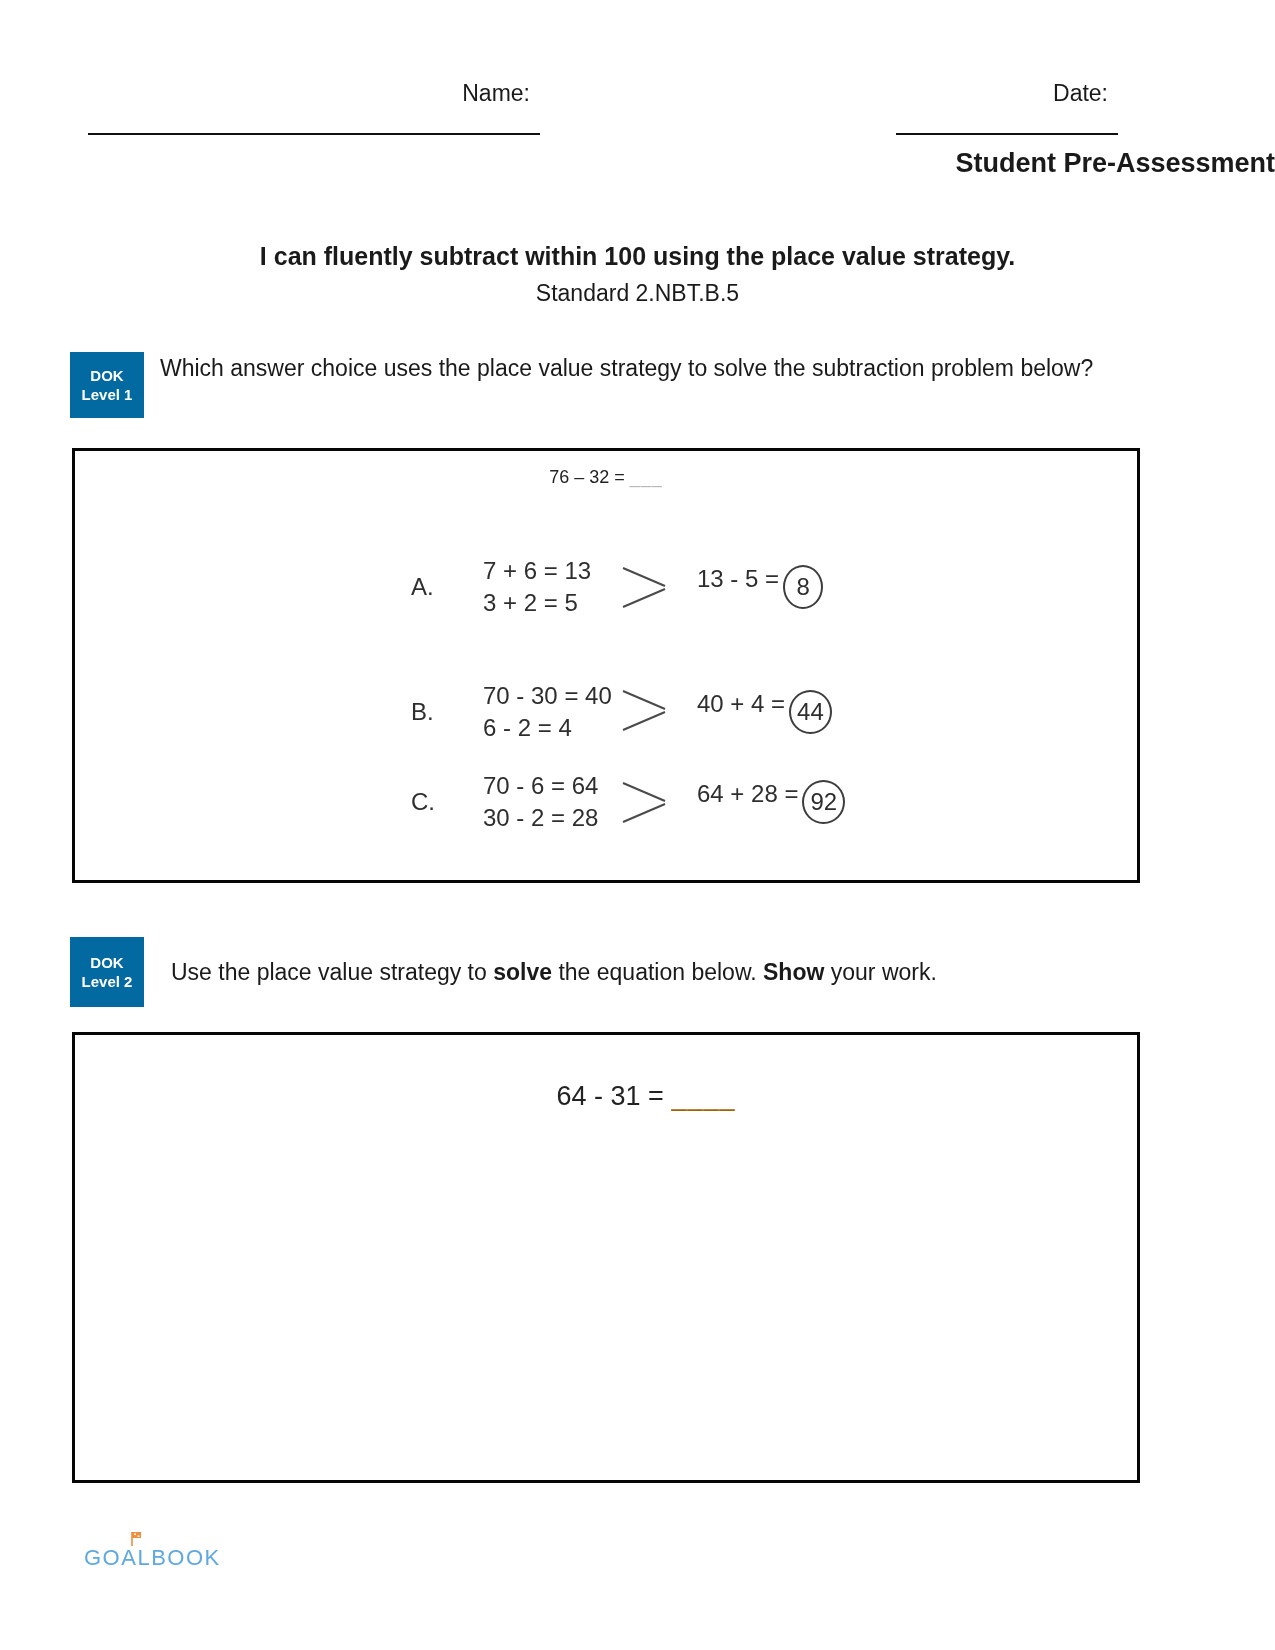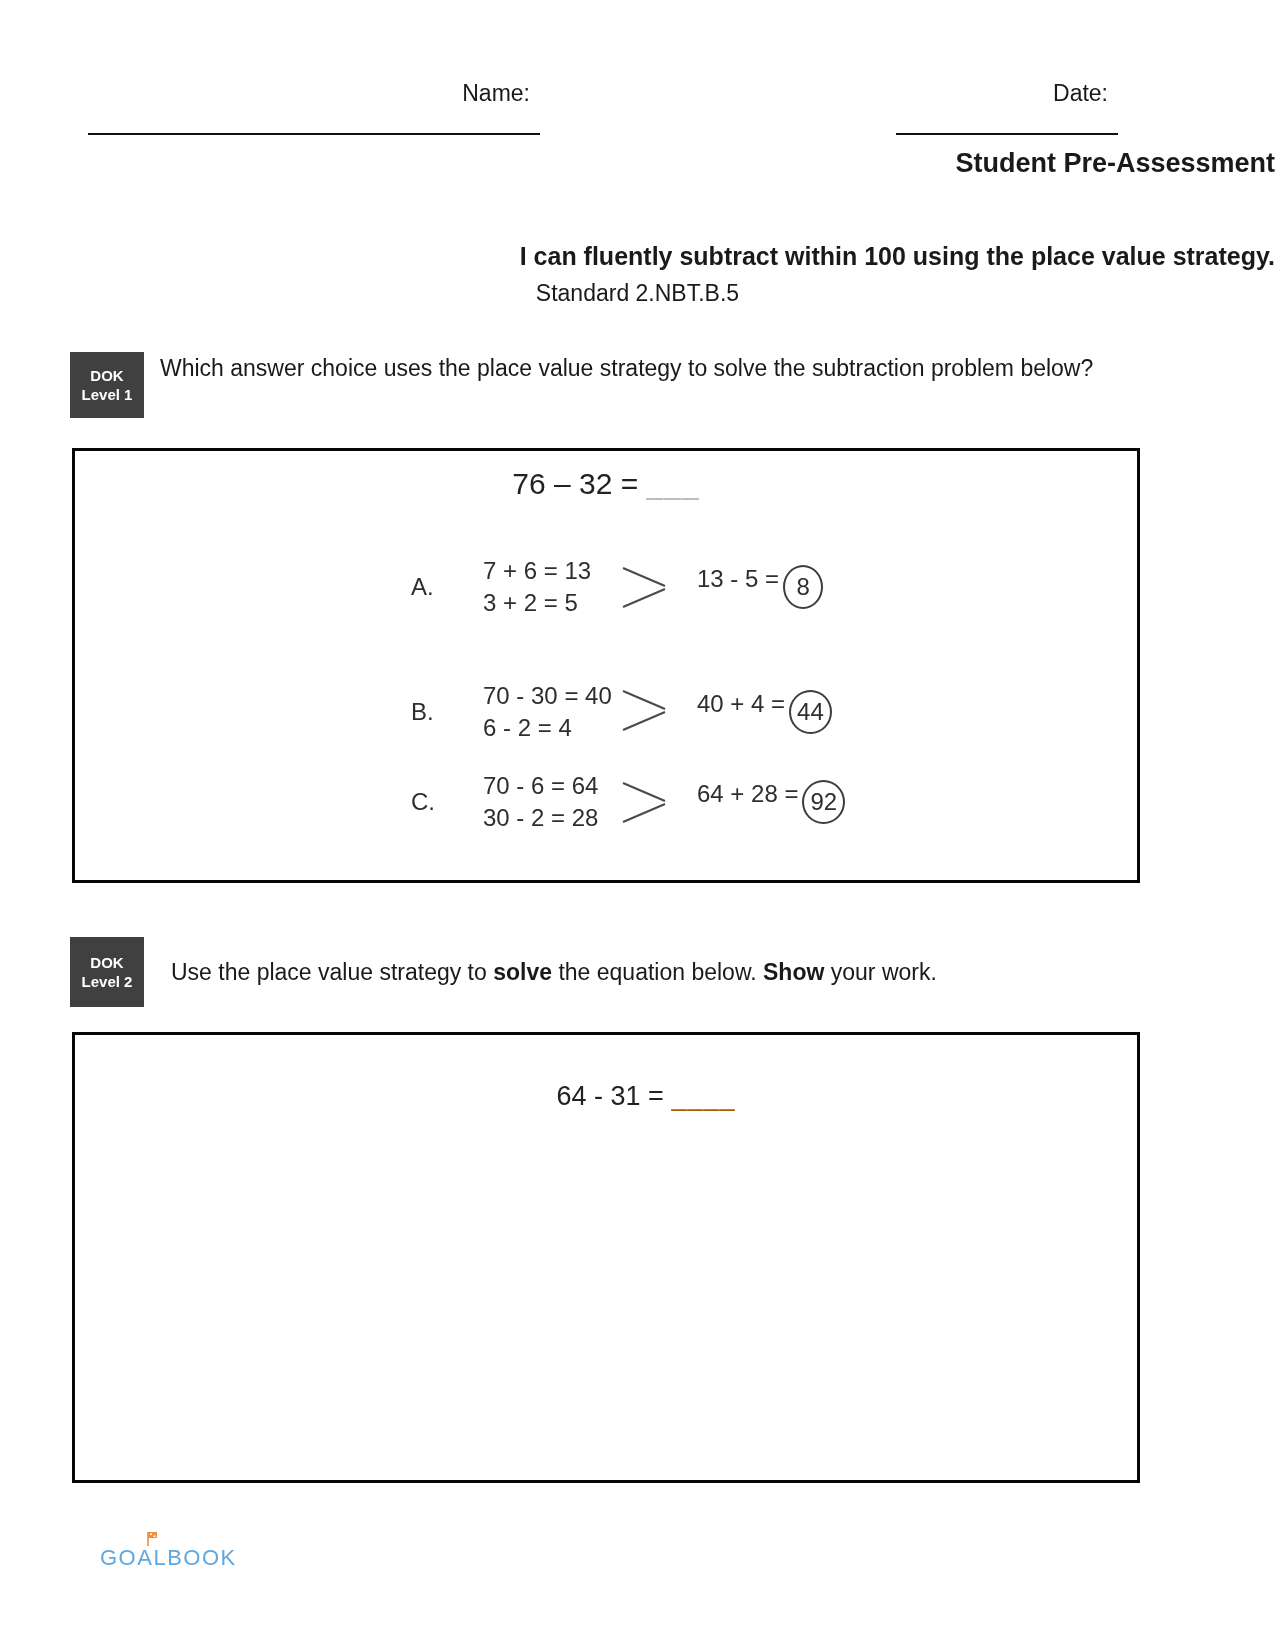--- a/index.html
+++ b/index.html
@@ -16,39 +16,39 @@
   .field{display:flex;align-items:flex-end;flex-direction:column;}
   .field-label{margin-right:10px;padding-bottom:2px;}
   .blank-line{display:inline-block;border-bottom:2px solid #111;height:24px;}
   .name-line{width:452px;}
   .date-line{width:222px;}
   
   .title-block{position:absolute;top:148px;left:0;width:100%;text-align:right;}
   .doc-title{font-size:27px;font-weight:bold;}
   .doc-subtitle{font-size:23px;margin-top:8px;}
   .goal-block{position:absolute;top:242px;left:0;width:100%;text-align:center;}
-  .goal{font-size:25px;font-weight:bold;text-align:right;}
+  .goal{font-size:25px;font-weight:bold;}
   .standard{font-size:23px;margin-top:9px;}
   
   .dok-row{position:absolute;left:70px;display:flex;}
   .dok1{top:352px;align-items:flex-start;}
   .dok2{top:937px;align-items:center;}
   .dok-badge{
-    flex:0 0 auto;width:74px;height:66px;background:#404040;color:#ffffff;
+    flex:0 0 auto;width:74px;height:66px;background:#0369a1;color:#ffffff;
     display:flex;flex-direction:column;align-items:center;justify-content:center;
     font-size:15px;font-weight:bold;line-height:19px;
   }
   .dok2 .dok-badge{height:70px;}
   .question{margin-left:16px;width:950px;font-size:23px;line-height:33px;}
   .instruction{margin-left:27px;font-size:23px;}
   
   .answer-box{position:absolute;left:72px;width:1068px;border:3px solid #060606;background:#ffffff;box-sizing:border-box;}
   .box1{top:448px;height:435px;}
   .box2{top:1032px;height:451px;}
-  .equation{position:absolute;left:0;width:100%;text-align:center;font-size:30px;color:#222;}
+  .equation{position:absolute;left:0;width:100%;text-align:center;font-size:18px;color:#222;}
   .eq1{top:16px;}
   .eq2{top:46px;font-size:27px;transform:translateX(40px);}
   .blank-light{color:#b9b9b9;letter-spacing:1px;}
   .blank-dark{color:#a16207;letter-spacing:1px;}
   
   .choice-row{position:absolute;display:flex;align-items:center;font-size:24px;color:#2e2e2e;}
   .row-a{top:104px;left:336px;}
   .row-b{top:229px;left:336px;}
   .row-c{top:319px;left:336px;}
   .choice-label{width:72px;}
@@ -56,21 +56,21 @@
   .bracket{flex:0 0 auto;margin-left:8px;}
   .row-b .bracket{margin-top:-4px;}
   .choice-result{margin-left:28px;display:flex;align-items:flex-start;white-space:nowrap;}
   .circled{
     display:inline-flex;align-items:center;justify-content:center;
     border:2px solid #3d3d3d;border-radius:50%;
     min-width:24px;height:40px;padding:0 6px;margin-left:4px;
   }
   
   .footer-logo{
-    position:absolute;left:100px;top:1545px;
+    position:absolute;left:84px;top:1545px;
     font-size:22px;letter-spacing:1.5px;color:#5fa8e0;
     white-space:nowrap;
   }
   .flag{position:absolute;left:46px;top:-14px;}
   .footer-note{position:absolute;top:1548px;right:88px;font-size:21px;color:#4a4a4a;white-space:nowrap;}
   .footer-link{color:#1565d8;font-weight:bold;text-decoration:underline;margin-left:6px;}
 </style>
 </head>
 <body>
 

